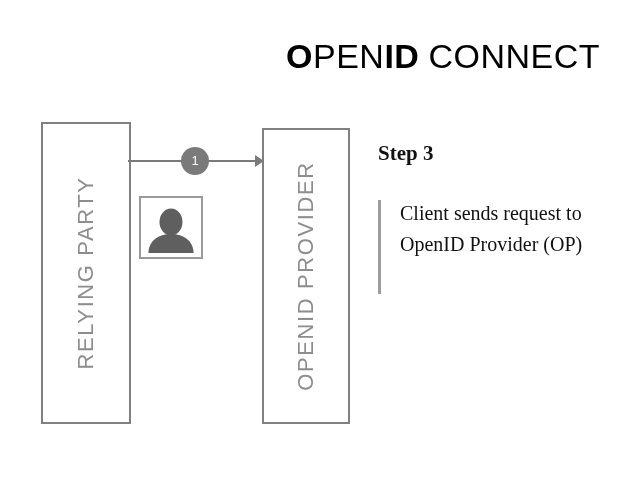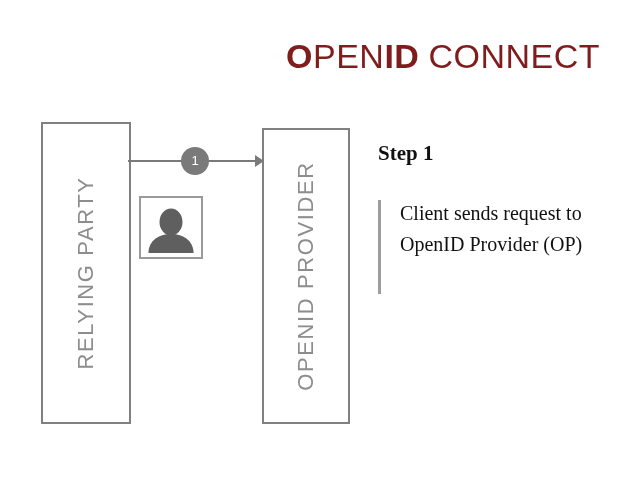--- a/index.html
+++ b/index.html
@@ -20,21 +20,21 @@
 
   
   #logo {
     position: absolute;
     left: 286px;
     top: 36px;
     font-family: "Liberation Sans", sans-serif;
     font-size: 34px;
     line-height: 40px;
     letter-spacing: 0.5px;
-    color: #7f1d1d;
+    color: #000000;
     white-space: nowrap;
   }
   #logo .lg-o    { font-weight: 700; }
   #logo .lg-pen  { font-weight: 400; }
   #logo .lg-id   { font-weight: 700; }
   #logo .lg-conn { font-weight: 400; margin-left: 9px; }
 
   
   .actor-box {
     position: absolute;
@@ -166,19 +166,19 @@
 
   <div id="step-badge">1</div>
 
   <div id="avatar-box">
     <svg id="avatar-icon" width="52" height="50" viewBox="0 0 52 50">
       <ellipse cx="26" cy="15" rx="11.5" ry="13.5" fill="#5f5f5f"></ellipse>
       <path d="M26 27 C13 27 4.5 34 3.5 44 L3.5 46 L48.5 46 L48.5 44 C47.5 34 39 27 26 27 Z" fill="#5f5f5f"></path>
     </svg>
   </div>
 
-  <div id="step-title">Step 1</div>
+  <div id="step-title">Step 3</div>
 
   <div id="step-accent-bar"></div>
 
   <div id="step-body">Client sends request to OpenID Provider (OP)</div>
 
 </div>
 
 </body></html>

